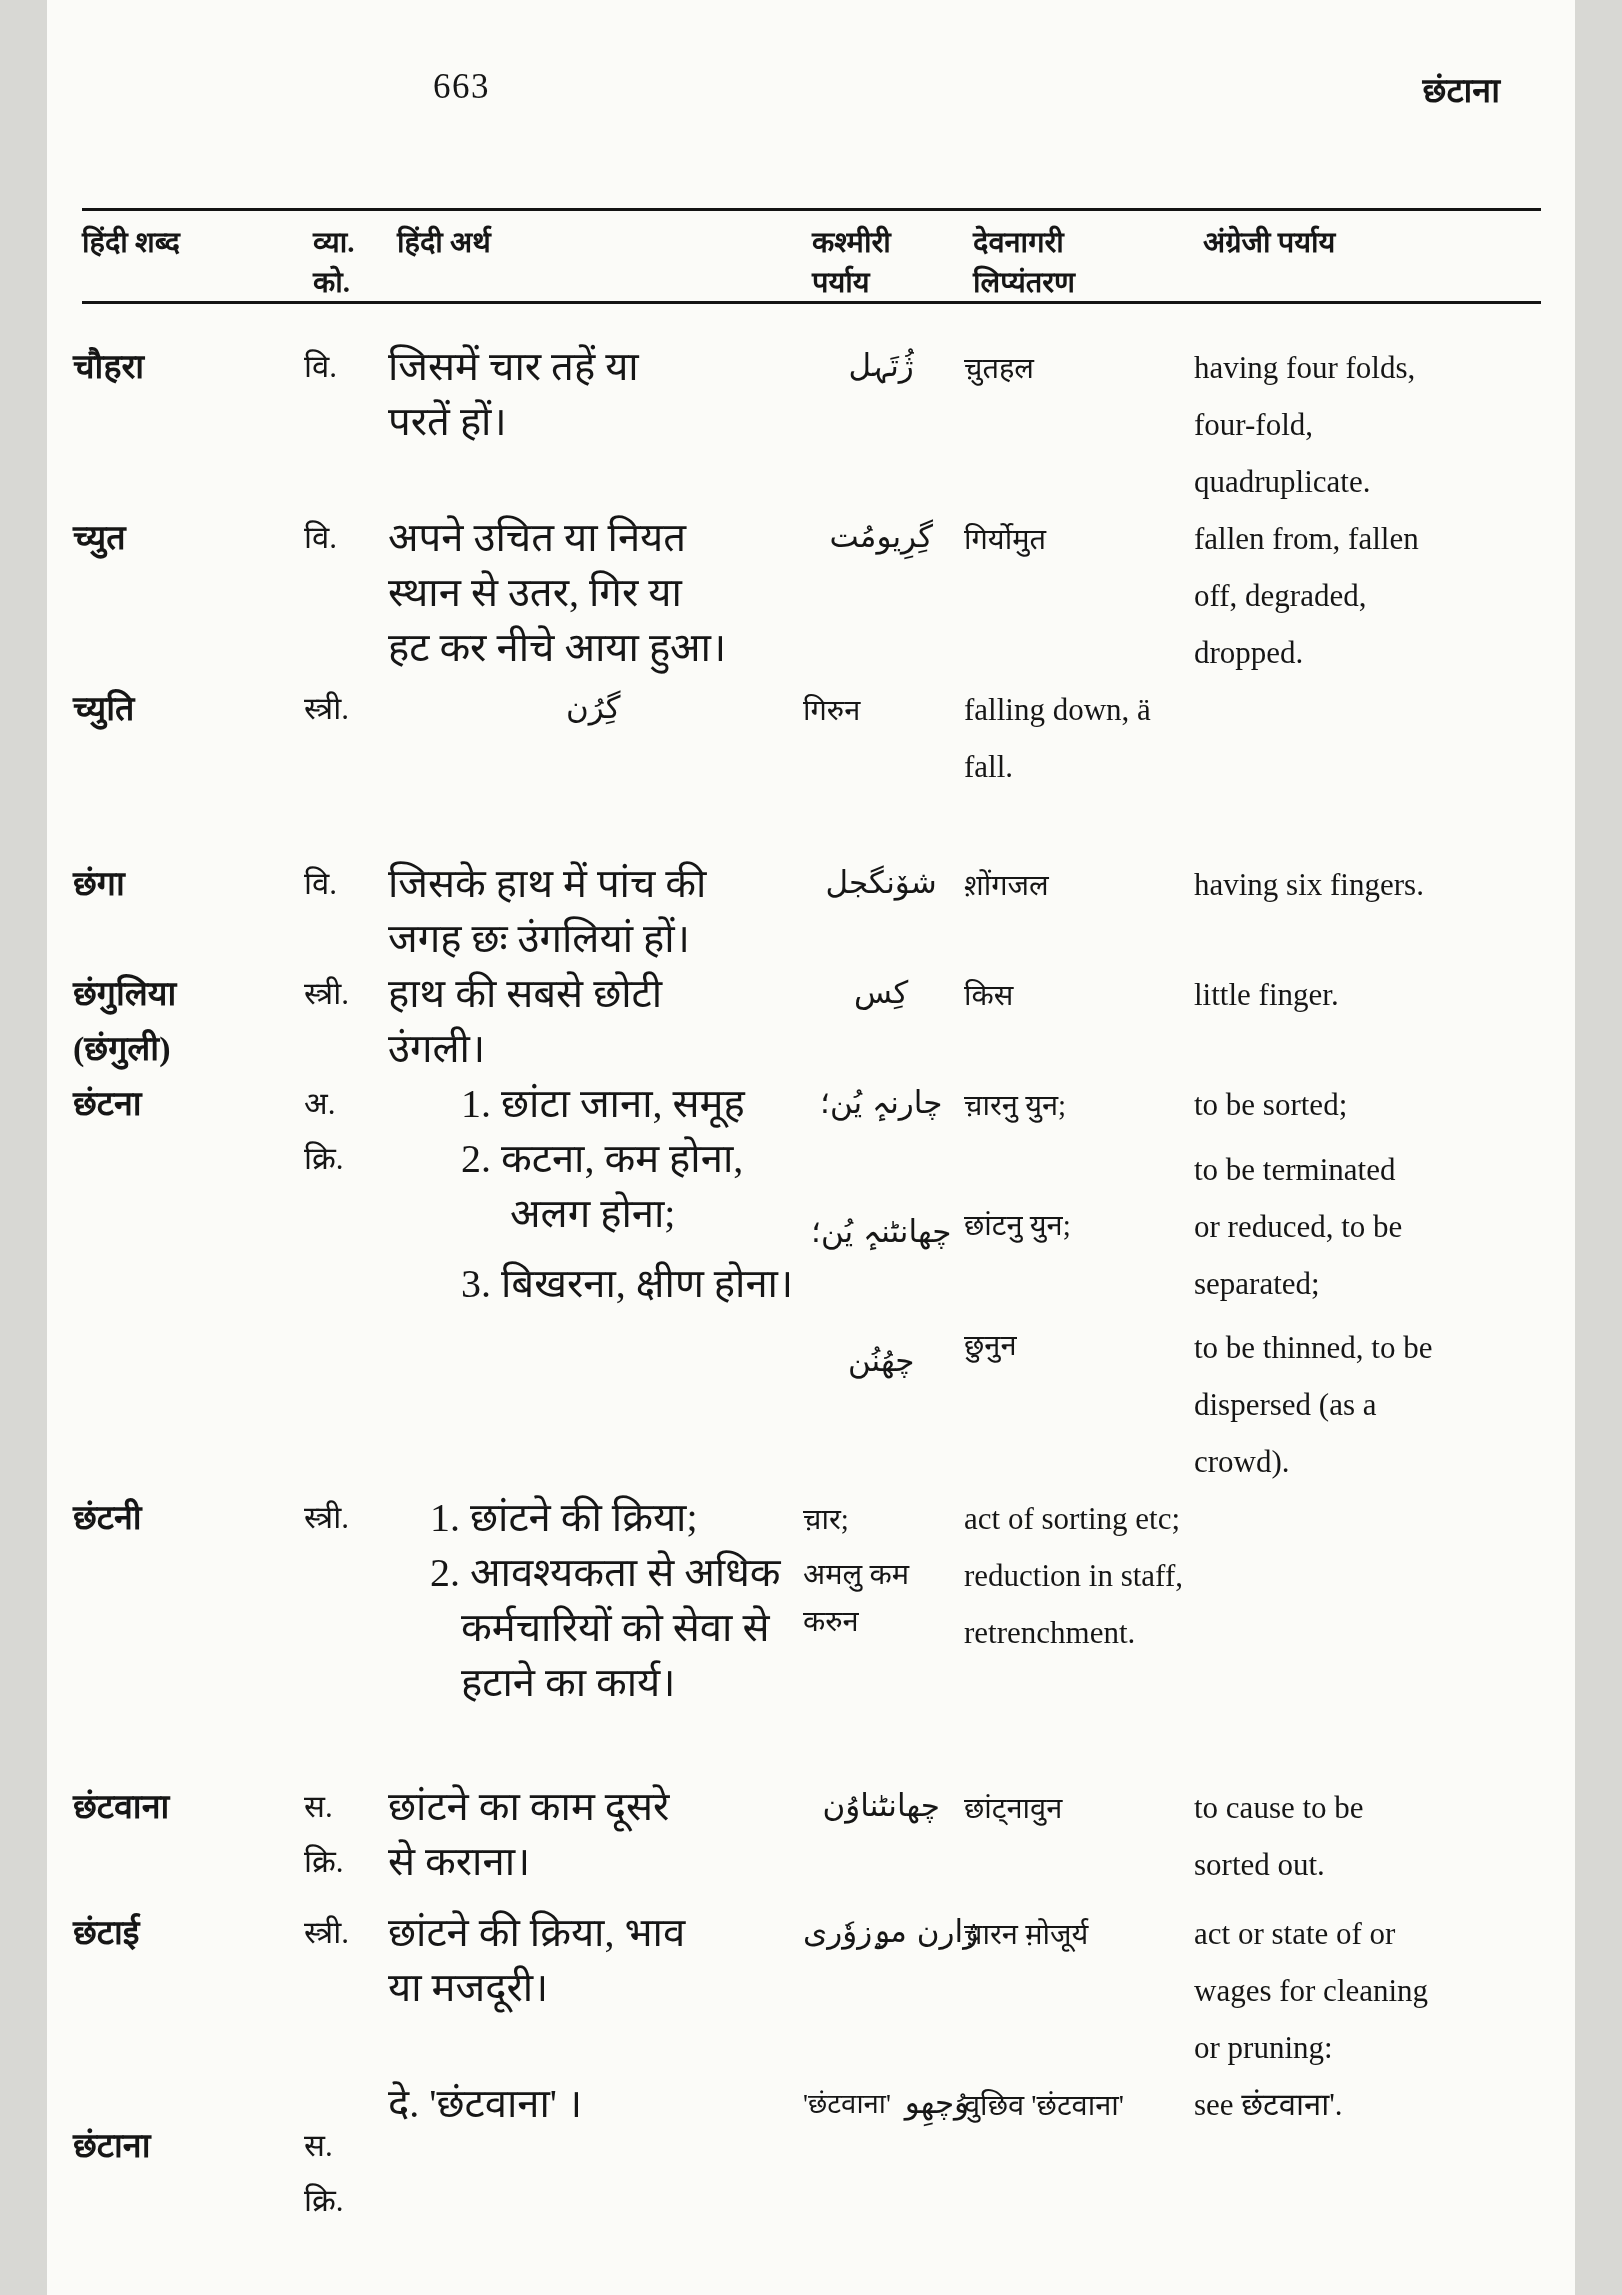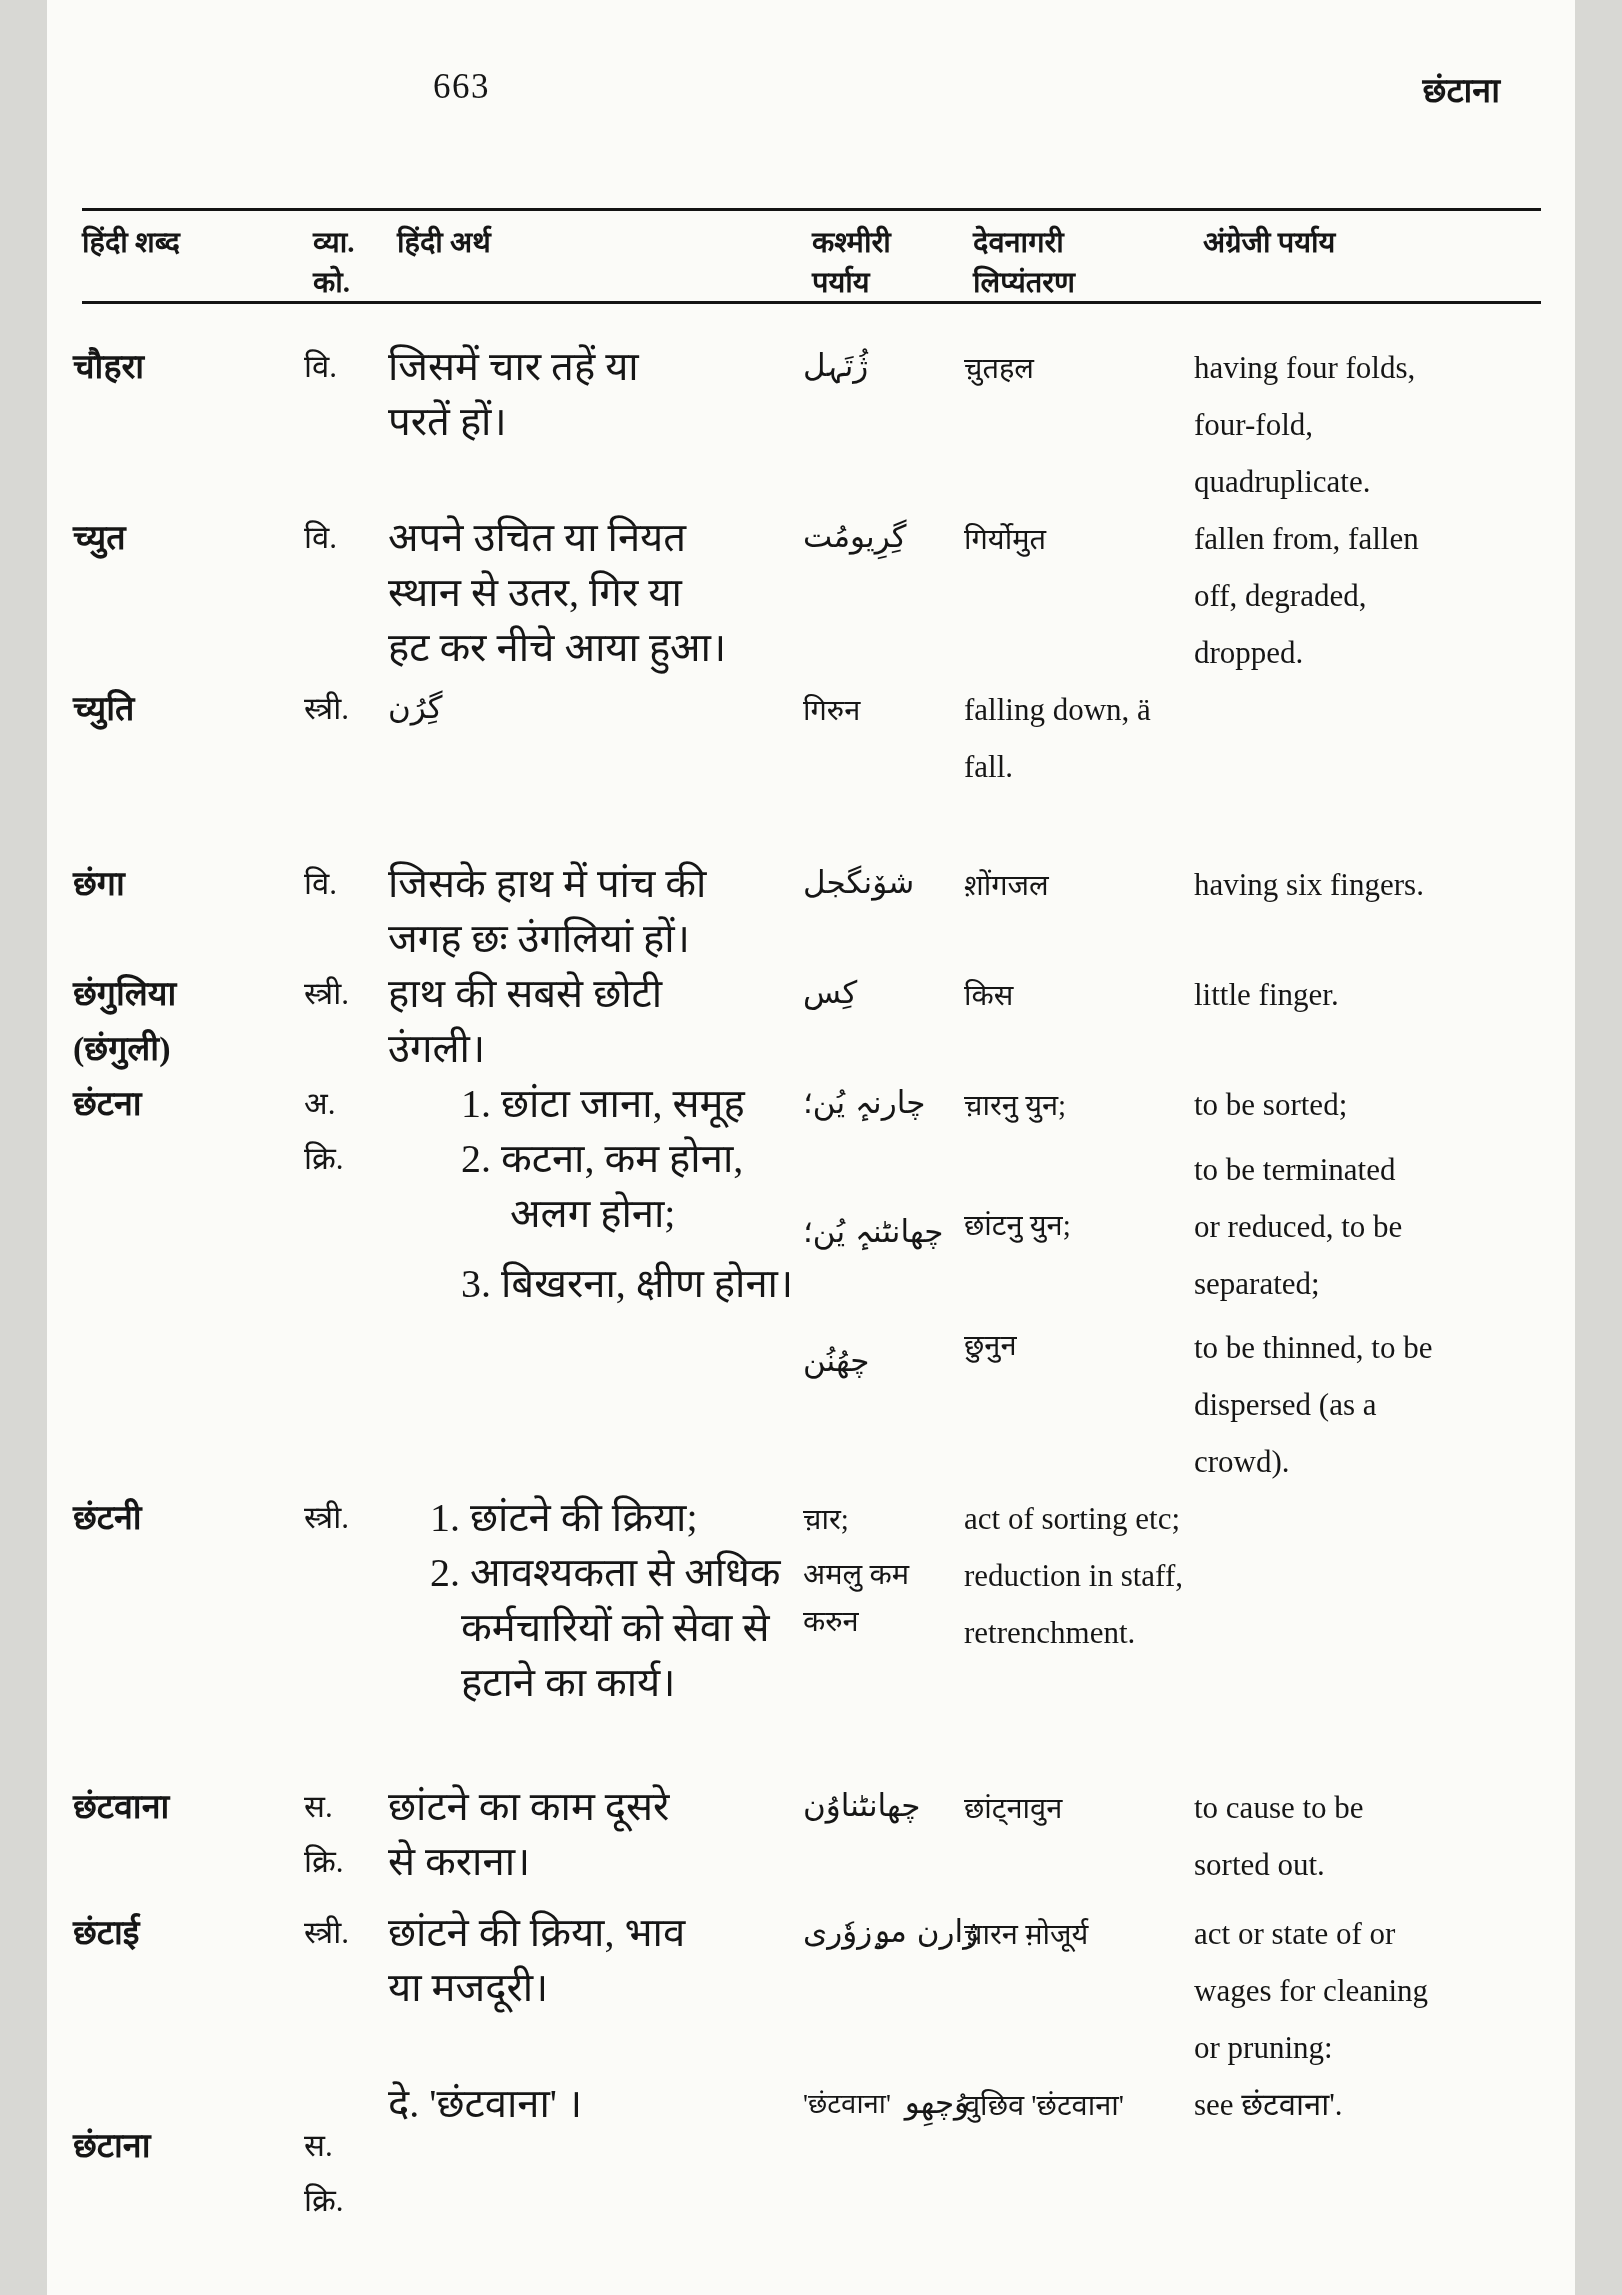--- a/index.html
+++ b/index.html
@@ -11,21 +11,21 @@
   .rule.r1{top:208px;}
   .rule.r2{top:301px;}
   .grid6{display:grid;grid-template-columns:231px 84px 415px 161px 230px 1fr;align-items:start;}
   .thead{position:absolute;top:222px;left:35px;right:32px;}
   .thead .h{font-size:29px;font-weight:700;line-height:40px;}
   .body{position:absolute;top:305px;left:26px;right:34px;padding-top:34px;}
   .row{margin-bottom:0;}
   .hw{font-size:34px;font-weight:700;line-height:55px;}
   .pos{font-size:31px;line-height:55px;}
   .mline{font-size:40px;line-height:55px;}
-  .kitem{text-align:left;padding-right:4.6px;padding-top:3.1px;line-height:46px;white-space:nowrap;}
+  .kitem{text-align:center;padding-right:4.6px;padding-top:3.1px;line-height:46px;white-space:nowrap;}
   .urdu{font-size:31px;direction:rtl;unicode-bidi:isolate;font-family:"DejaVu Sans",sans-serif;white-space:nowrap;}
   .devpfx{font-size:27.5px;margin-right:13.8px;}
   .c5{padding-top:6.1px;}
   .dline{font-size:29px;line-height:47px;}
   .eline{font-size:31px;line-height:57px;font-family:"Liberation Serif","DejaVu Serif",serif;}
 </style>
 </head>
 <body>
 
 <div class="page">

